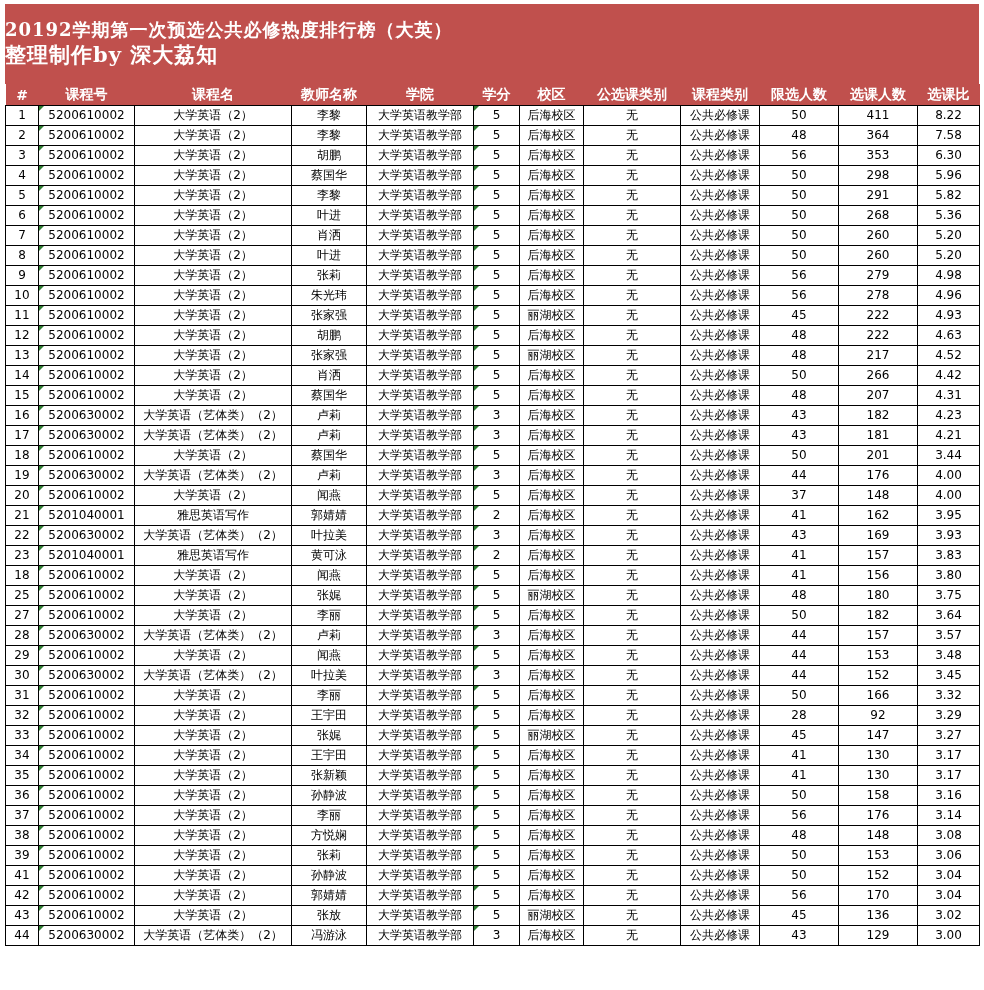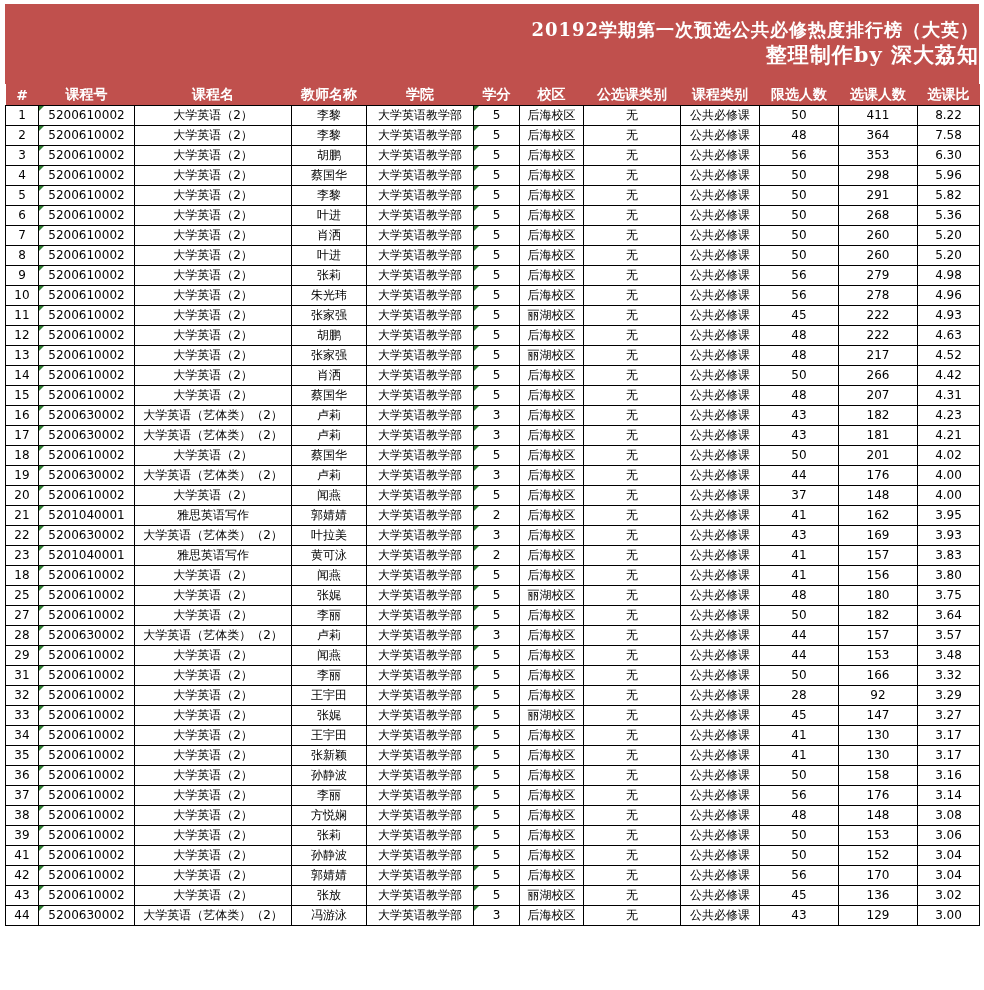--- a/index.html
+++ b/index.html
@@ -1,19 +1,19 @@
 <!DOCTYPE html>
 <html><head>
 <meta charset="utf-8">
 <style>
   html, body { margin: 0; padding: 0; background: #ffffff; }
   body { width: 984px; height: 990px; position: relative; overflow: hidden;
          font-family: "DejaVu Sans", "Liberation Sans", sans-serif; }
   .sheet { position: absolute; left: 5px; top: 4px; width: 974px; }
-  .banner { background: #c0504d; color: #ffffff; height: 80px; text-align: right;
+  .banner { background: #c0504d; color: #ffffff; height: 80px; text-align: left;
             font-family: "DejaVu Serif", "Liberation Serif", serif; font-weight: bold; }
   .banner .t1 { padding-top: 14px; font-size: 18px; line-height: 24px; letter-spacing: 1px; }
   .banner .t2 { font-size: 21px; line-height: 26px; letter-spacing: 1px; }
   table { border-collapse: collapse; table-layout: fixed; width: 974px; }
   thead th { background: #c0504d; color: #ffffff; font-weight: bold; font-size: 14px;
              height: 21px; padding: 0; text-align: center; border: none;
              font-family: "DejaVu Sans", sans-serif; white-space: nowrap; }
   tbody td { border: 1px solid #000000; height: 19px; padding: 0; font-size: 12px;
              text-align: center; white-space: nowrap; overflow: hidden; color: #000;
              position: relative; line-height: 19px; }
@@ -303,21 +303,21 @@
           <td class="flag">5200610002</td>
           <td>大学英语（2）</td>
           <td>蔡国华</td>
           <td>大学英语教学部</td>
           <td class="flag">5</td>
           <td>后海校区</td>
           <td>无</td>
           <td>公共必修课</td>
           <td>50</td>
           <td>201</td>
-          <td>4.02</td>
+          <td>3.44</td>
         </tr>
         <tr>
           <td>19</td>
           <td class="flag">5200630002</td>
           <td>大学英语（艺体类）（2）</td>
           <td>卢莉</td>
           <td>大学英语教学部</td>
           <td class="flag">3</td>
           <td>后海校区</td>
           <td>无</td>
@@ -444,20 +444,34 @@
           <td>大学英语（2）</td>
           <td>闻燕</td>
           <td>大学英语教学部</td>
           <td class="flag">5</td>
           <td>后海校区</td>
           <td>无</td>
           <td>公共必修课</td>
           <td>44</td>
           <td>153</td>
           <td>3.48</td>
+        </tr>
+        <tr>
+          <td>30</td>
+          <td class="flag">5200630002</td>
+          <td>大学英语（艺体类）（2）</td>
+          <td>叶拉美</td>
+          <td>大学英语教学部</td>
+          <td class="flag">3</td>
+          <td>后海校区</td>
+          <td>无</td>
+          <td>公共必修课</td>
+          <td>44</td>
+          <td>152</td>
+          <td>3.45</td>
         </tr>
         <tr>
           <td>31</td>
           <td class="flag">5200610002</td>
           <td>大学英语（2）</td>
           <td>李丽</td>
           <td>大学英语教学部</td>
           <td class="flag">5</td>
           <td>后海校区</td>
           <td>无</td>

